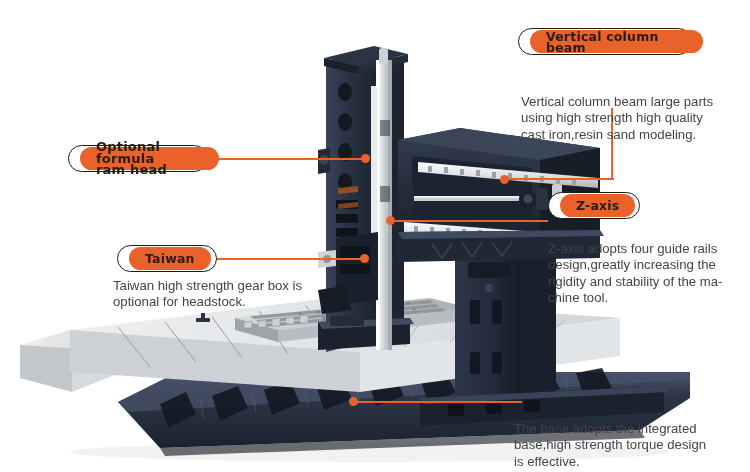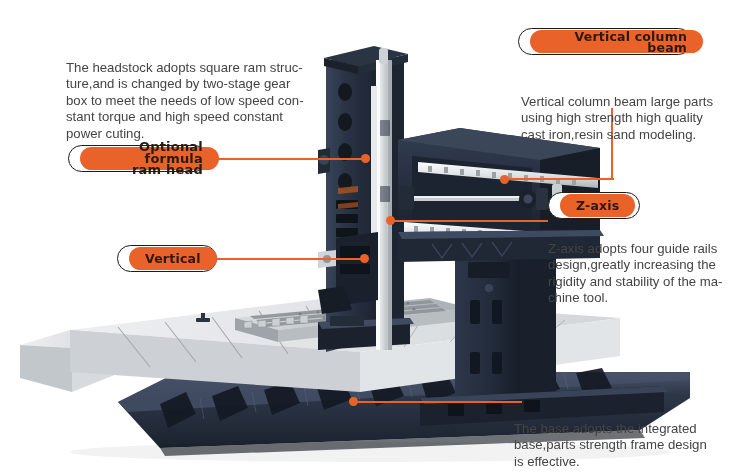--- a/index.html
+++ b/index.html
@@ -44,21 +44,21 @@
     left: 2px;
     box-sizing: border-box;
   }
   .badge-inner.wide { margin-right: -12px; }
   .badge-label {
     color: #2b1a10;
     font-weight: bold;
     font-size: 12.5px;
     letter-spacing: .2px;
     line-height: 11px;
-    text-align: right;
+    text-align: left;
     white-space: pre-line;
     font-family: "DejaVu Sans", sans-serif;
   }
   .badge-label.two-line { font-size: 13px; line-height: 11.5px; }
 
   
   .desc {
     position: absolute;
     color: #444444;
     font-size: 13.2px;
@@ -391,55 +391,52 @@
   <div class="lead-v" style="left:611px; top:108px; height:72px;"></div>
   <div class="lead-h" style="left:506px; top:178px; width:108px;"></div>
   <div class="dot" style="left:500px; top:175px;"></div>
 
   <div class="lead-h" style="left:392px; top:220px; width:156px;"></div>
   <div class="dot" style="left:386px; top:216px;"></div>
 
   <div class="lead-h" style="left:355px; top:401px; width:167px;"></div>
   <div class="dot" style="left:349px; top:397px;"></div>
 
-  <div class="desc" style="left:66px; top:60px; width:256px;">The headstock adopts square ram struc-
-ture,and is changed by two-stage gear
-box to meet the needs of low speed con-
-stant torque and high speed constant
-power cuting.</div>
 
   <div class="badge" style="left:68px; top:145px; width:140px;">
     <div class="badge-inner wide">
       <span class="badge-label two-line">Optional formula
 ram head</span>
     </div>
   </div>
 
   <div class="badge" style="left:518px; top:28px; width:174px;">
     <div class="badge-inner wide">
       <span class="badge-label">Vertical column beam</span>
     </div>
   </div>
   <div class="desc" style="left:521px; top:62px; width:222px;margin-top:32px;">Vertical column beam large parts
 using high strength high quality
 cast iron,resin sand modeling.</div>
 
   <div class="badge" style="left:117px; top:245px; width:100px;">
     <div class="badge-inner wide">
-      <span class="badge-label">Vertical</span>
+      <span class="badge-label">Taiwan</span>
     </div>
   </div>
+  <div class="desc" style="left:113px; top:278px; width:230px;">Taiwan high strength gear box is
+optional for headstock.</div>
 
   <div class="badge" style="left:548px; top:192px; width:92px;">
     <div class="badge-inner wide">
       <span class="badge-label">Z-axis</span>
     </div>
   </div>
   <div class="desc" style="left:548px; top:241px; width:200px;">Z-axis adopts four guide rails
 design,greatly increasing the
 rigidity and stability of the ma-
 chine tool.</div>
 
   <div class="desc" style="left:514px; top:421px; width:224px;">The base adopts the integrated
-base,parts strength frame design
+base,high strength torque design
 is effective.</div>
 
 </div>
 
 </body></html>

